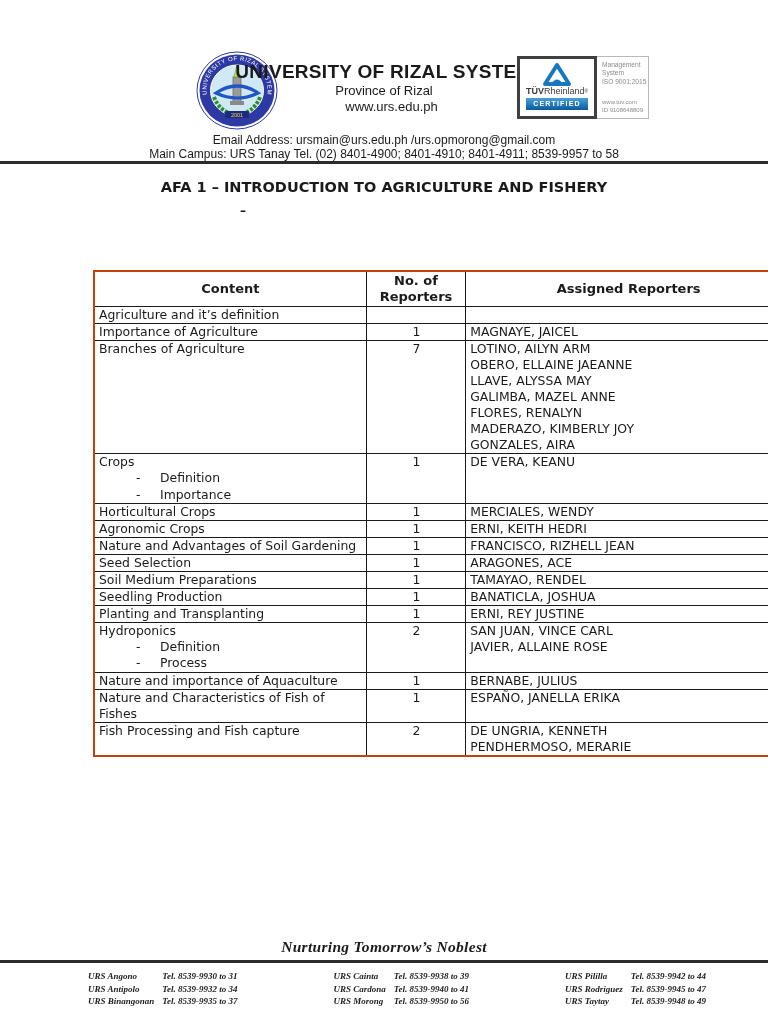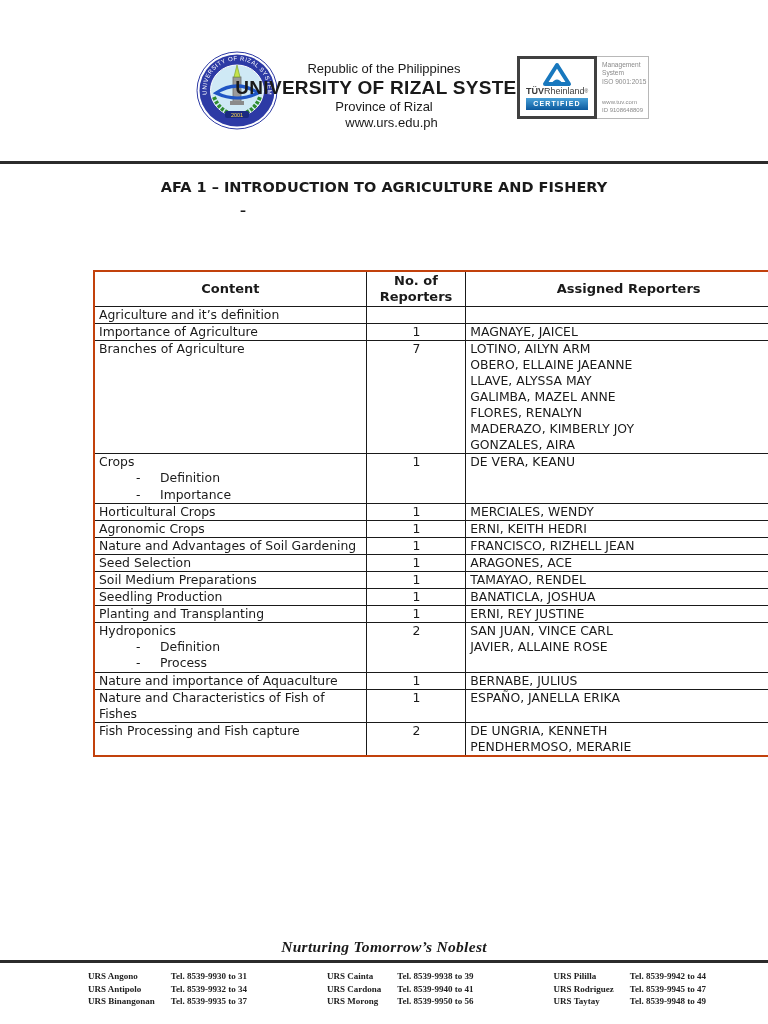--- a/index.html
+++ b/index.html
@@ -62,21 +62,21 @@
   .sub .dash { display:inline-block; width:24px; margin-left:37px; }
 
   
   .footer { position:absolute; top:937px; left:0; width:768px; }
   .motto { text-align:center; font-family:"Liberation Serif", serif; font-weight:bold;
            font-style:italic; font-size:15.5px; line-height:19px; letter-spacing:0.3px; }
   .foot-rule { margin-top:4px; height:2px; border-top:2px solid #2b2b2b; border-bottom:1px solid #2b2b2b; }
   .campuses { margin:7px 62px 0 88px; display:flex; justify-content:space-between;
               font-family:"Liberation Serif", serif; font-weight:bold; font-size:9px;
               line-height:12.5px; color:#222; }
-  .campus-col { display:grid; grid-template-columns:auto auto; column-gap:16px; }
+  .campus-col { display:grid; grid-template-columns:auto auto; column-gap:8px;font-style:italic; }
 </style>
 </head>
 <body>
 
 <div class="page">
 
   <svg class="seal" viewBox="0 0 82 79">
     <ellipse cx="41" cy="39.5" rx="40" ry="38.5" fill="#ffffff" stroke="#2d3aa5" stroke-width="1"></ellipse>
     <ellipse cx="41" cy="39.5" rx="37.5" ry="36" fill="#2d3aa5"></ellipse>
     <ellipse cx="41" cy="39.5" rx="26.5" ry="25.5" fill="#cfe9f5" stroke="#ffffff" stroke-width="1"></ellipse>
@@ -89,21 +89,20 @@
     <text x="41" y="65.5" text-anchor="middle" font-size="5.5" fill="#ffd94d" font-family="Liberation Sans, sans-serif">2001</text>
     <defs>
         <path id="ringPath" d="M 12 48 A 30.5 29.5 0 1 1 70 48"></path>
       </defs>
     <text font-size="6" fill="#ffffff" letter-spacing="0.5" font-family="Liberation Sans, sans-serif">
       <textPath href="#ringPath" startOffset="4%">UNIVERSITY OF RIZAL SYSTEM</textPath>
     </text>
   </svg>
 
   <div class="center-head">
-    <div class="republic">Republic of the Philippines</div>
     <div class="university">UNIVERSITY OF RIZAL SYSTEM</div>
     <div class="province">Province of Rizal</div>
     <div class="website">www.urs.edu.ph</div>
   </div>
 
   <div class="tuv">
     <div class="tuv-left">
       <svg class="tuv-tri" width="30" height="25" viewBox="0 0 30 25">
         <path d="M 15 3 L 27 22 L 3 22 Z" fill="none" stroke="#1878be" stroke-width="4" stroke-linejoin="round"></path>
         <path d="M 11 22 Q 15 16 19 22" fill="none" stroke="#1878be" stroke-width="3"></path>
@@ -113,20 +112,24 @@
     </div>
     <div class="tuv-right">
       <div>Management</div>
       <div>System</div>
       <div class="iso">ISO 9001:2015</div>
       <div class="url">www.tuv.com</div>
       <div class="tid">ID 9108648809</div>
     </div>
   </div>
 
+  <div class="contact">
+    <div>Email Address: ursmain@urs.edu.ph /urs.opmorong@gmail.com</div>
+    <div>Main Campus:  URS Tanay Tel. (02) 8401-4900; 8401-4910; 8401-4911; 8539-9957 to 58</div>
+  </div>
 
   <div class="head-rule"></div>
 
   <div class="doc-title">AFA 1 – INTRODUCTION TO AGRICULTURE AND FISHERY</div>
   <div class="title-dash">–</div>
 
   <table class="assign">
     <colgroup>
         <col style="width:227px">
         <col style="width:83px">

